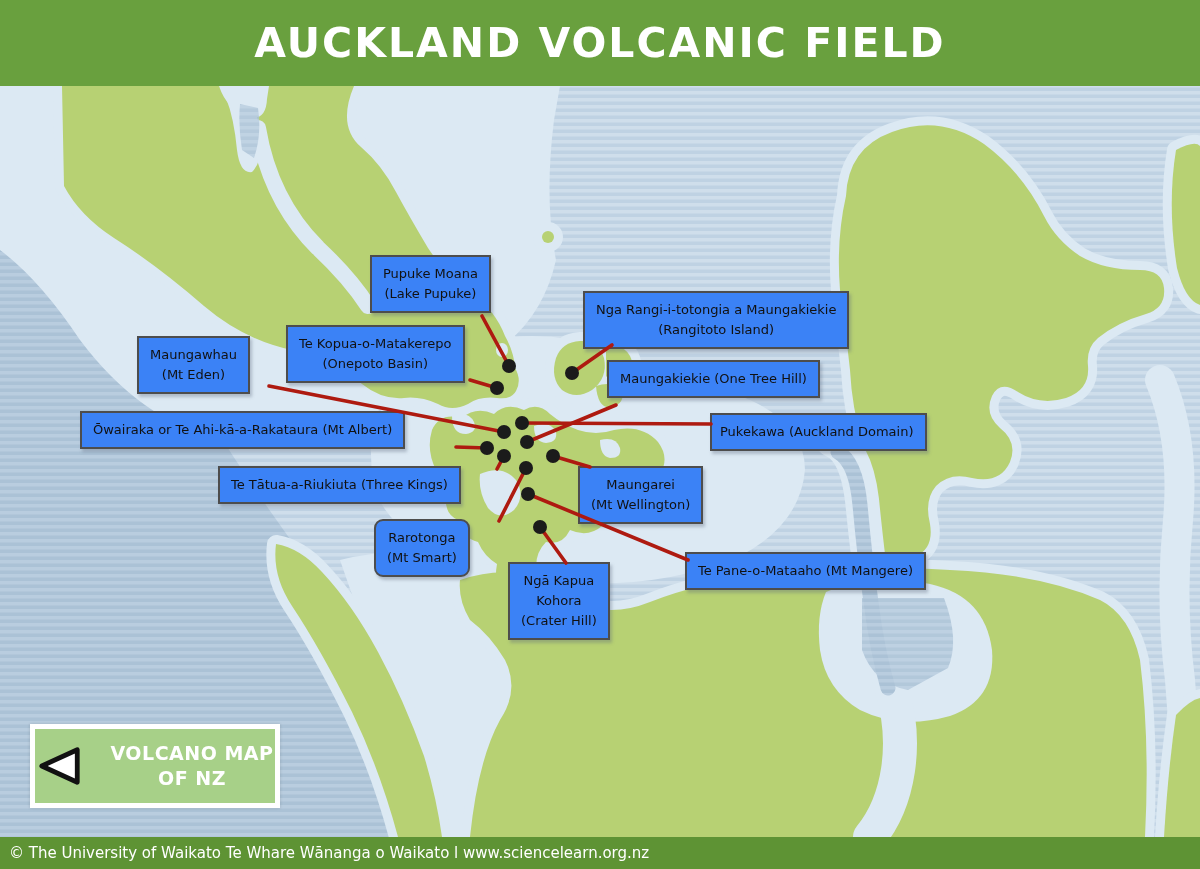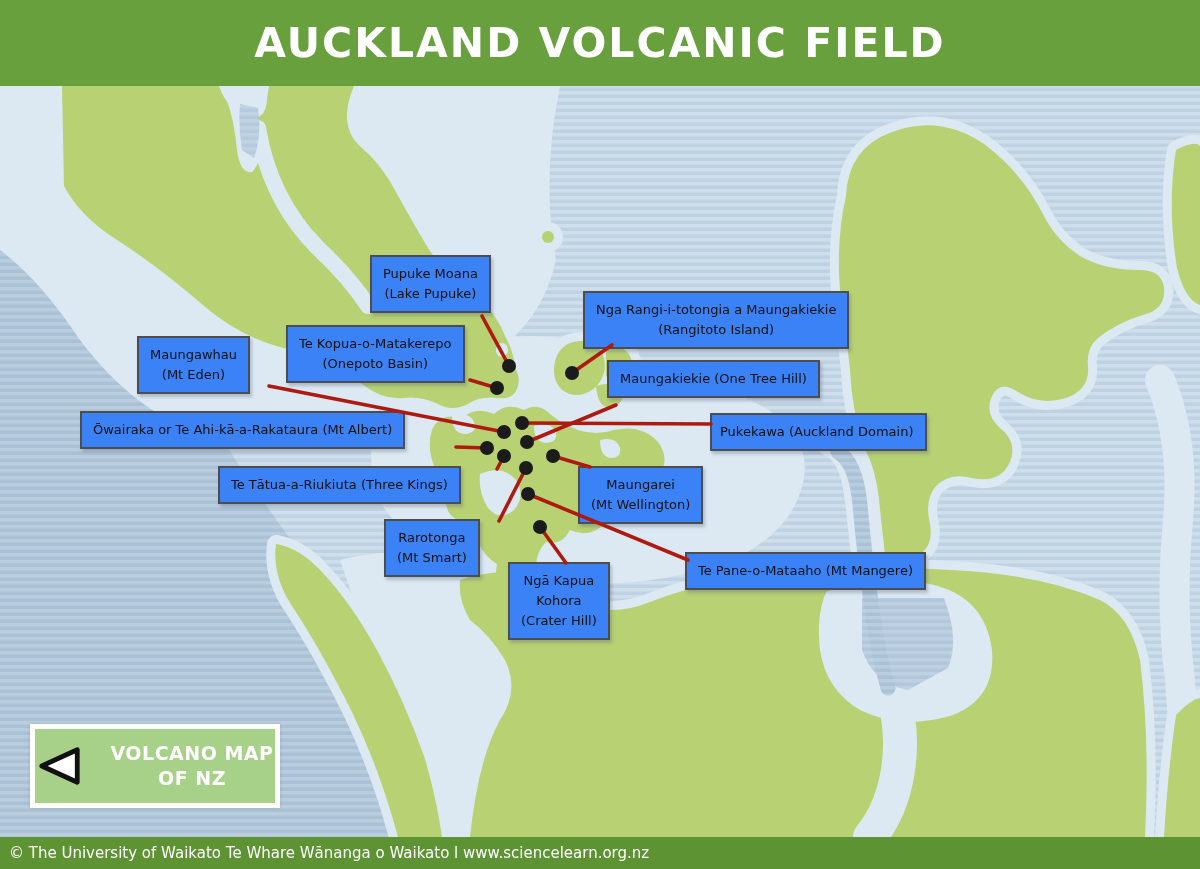--- a/index.html
+++ b/index.html
@@ -152,21 +152,21 @@
       <div class="vlabel" style="left: 710px; top: 413px; padding-left: 8px;">
         <div>Pukekawa (Auckland Domain)</div>
       </div>
       <div class="vlabel" style="left: 218px; top: 466px;">
         <div>Te Tātua-a-Riukiuta (Three Kings)</div>
       </div>
       <div class="vlabel" style="left: 578px; top: 466px;">
         <div>Maungarei</div>
         <div>(Mt Wellington)</div>
       </div>
-      <div class="vlabel" style="left: 384px; top: 519px;">
+      <div class="vlabel" style="left: 374px; top: 519px; border-radius: 9px;">
         <div>Rarotonga</div>
         <div>(Mt Smart)</div>
       </div>
       <div class="vlabel" style="left: 508px; top: 562px;">
         <div>Ngā Kapua</div>
         <div>Kohora</div>
         <div>(Crater Hill)</div>
       </div>
       <div class="vlabel" style="left: 685px; top: 552px;">
         <div>Te Pane-o-Mataaho (Mt Mangere)</div>

